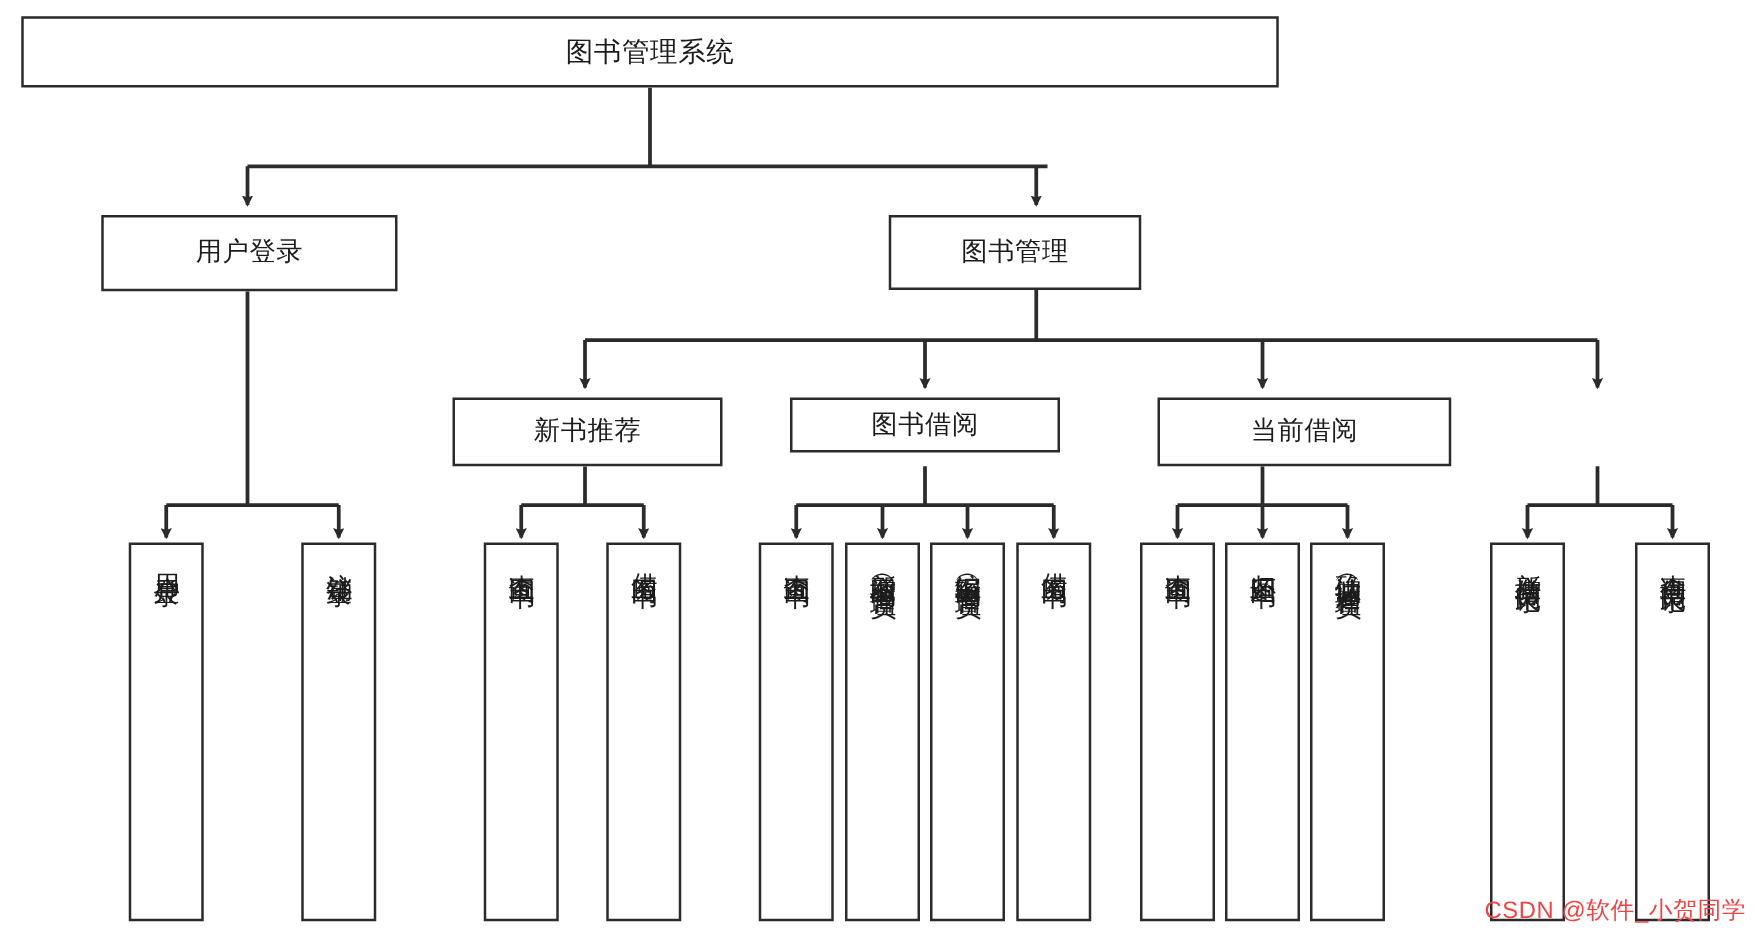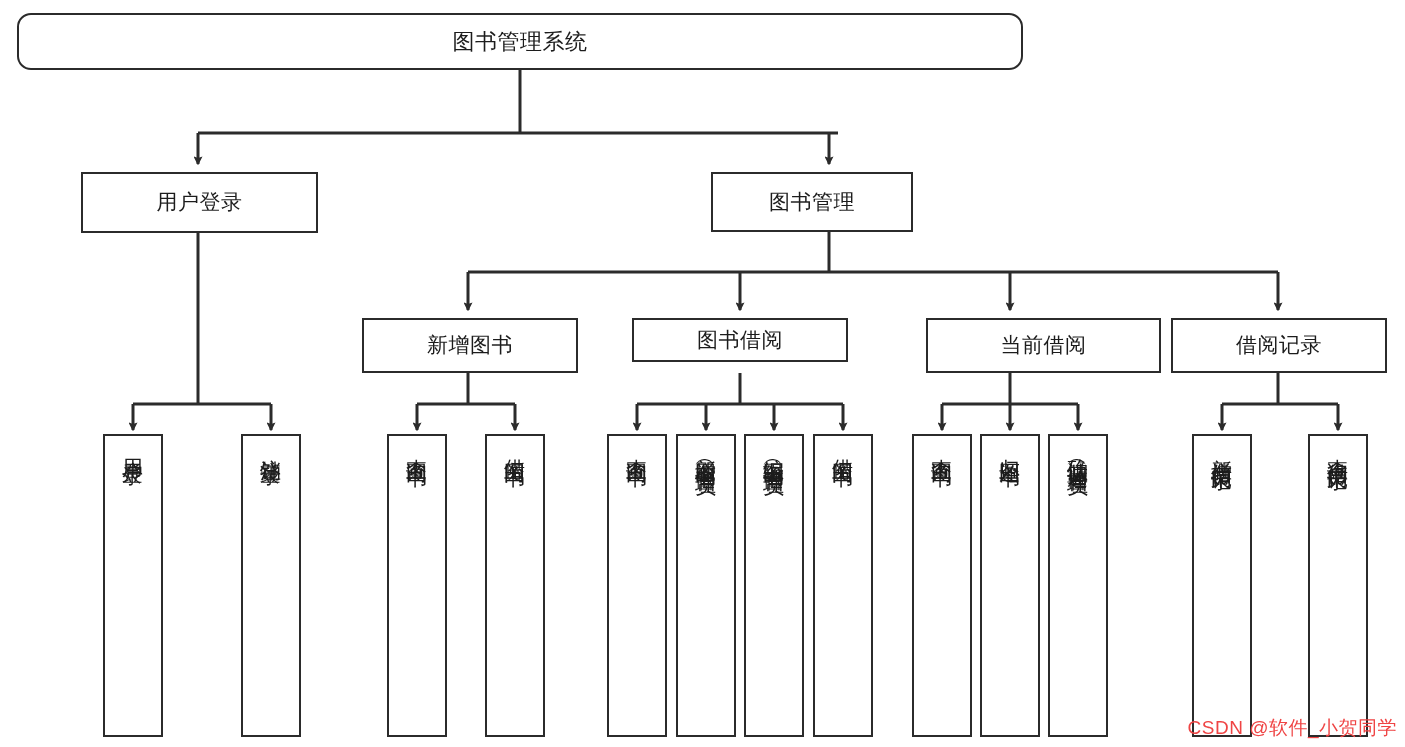--- a/index.html
+++ b/index.html
@@ -119,42 +119,39 @@
       <path d="M1010,404 L1010,430" marker-end="url(#arrow)"></path>
       <path d="M1078,404 L1078,430" marker-end="url(#arrow)"></path>
 
       <path d="M1278,373 L1278,404"></path>
       <path d="M1222,404 L1338,404"></path>
       <path d="M1222,404 L1222,430" marker-end="url(#arrow)"></path>
       <path d="M1338,404 L1338,430" marker-end="url(#arrow)"></path>
     </g>
   </svg>
 
-  <div class="node root horizontal" style="left:17px; top:13px; width:1006px; height:57px;border-radius:14px;">
+  <div class="node root horizontal" style="left:17px; top:13px; width:1006px; height:57px;">
     <span class="label">图书管理系统</span>
   </div>
 
   <div class="node horizontal" style="left:81px; top:172px; width:237px; height:61px;">
     <span class="label">用户登录</span>
   </div>
   <div class="node horizontal" style="left:711px; top:172px; width:202px; height:60px;">
     <span class="label">图书管理</span>
   </div>
 
   <div class="node horizontal" style="left:362px; top:318px; width:216px; height:55px;">
-    <span class="label">新增图书</span>
+    <span class="label">新书推荐</span>
   </div>
   <div class="node horizontal" style="left:632px; top:318px; width:216px; height:44px;">
     <span class="label">图书借阅</span>
   </div>
   <div class="node horizontal" style="left:926px; top:318px; width:235px; height:55px;">
     <span class="label">当前借阅</span>
-  </div>
-  <div class="node horizontal" style="left:1171px; top:318px; width:216px; height:55px;">
-    <span class="label">借阅记录</span>
   </div>
 
   <div class="node vertical" style="left:103px; top:434px; width:60px; height:303px;">
     <span class="label">用户登录</span>
   </div>
   <div class="node vertical" style="left:241px; top:434px; width:60px; height:303px;">
     <span class="label">注销登录</span>
   </div>
 
   <div class="node vertical" style="left:387px; top:434px; width:60px; height:303px;">

